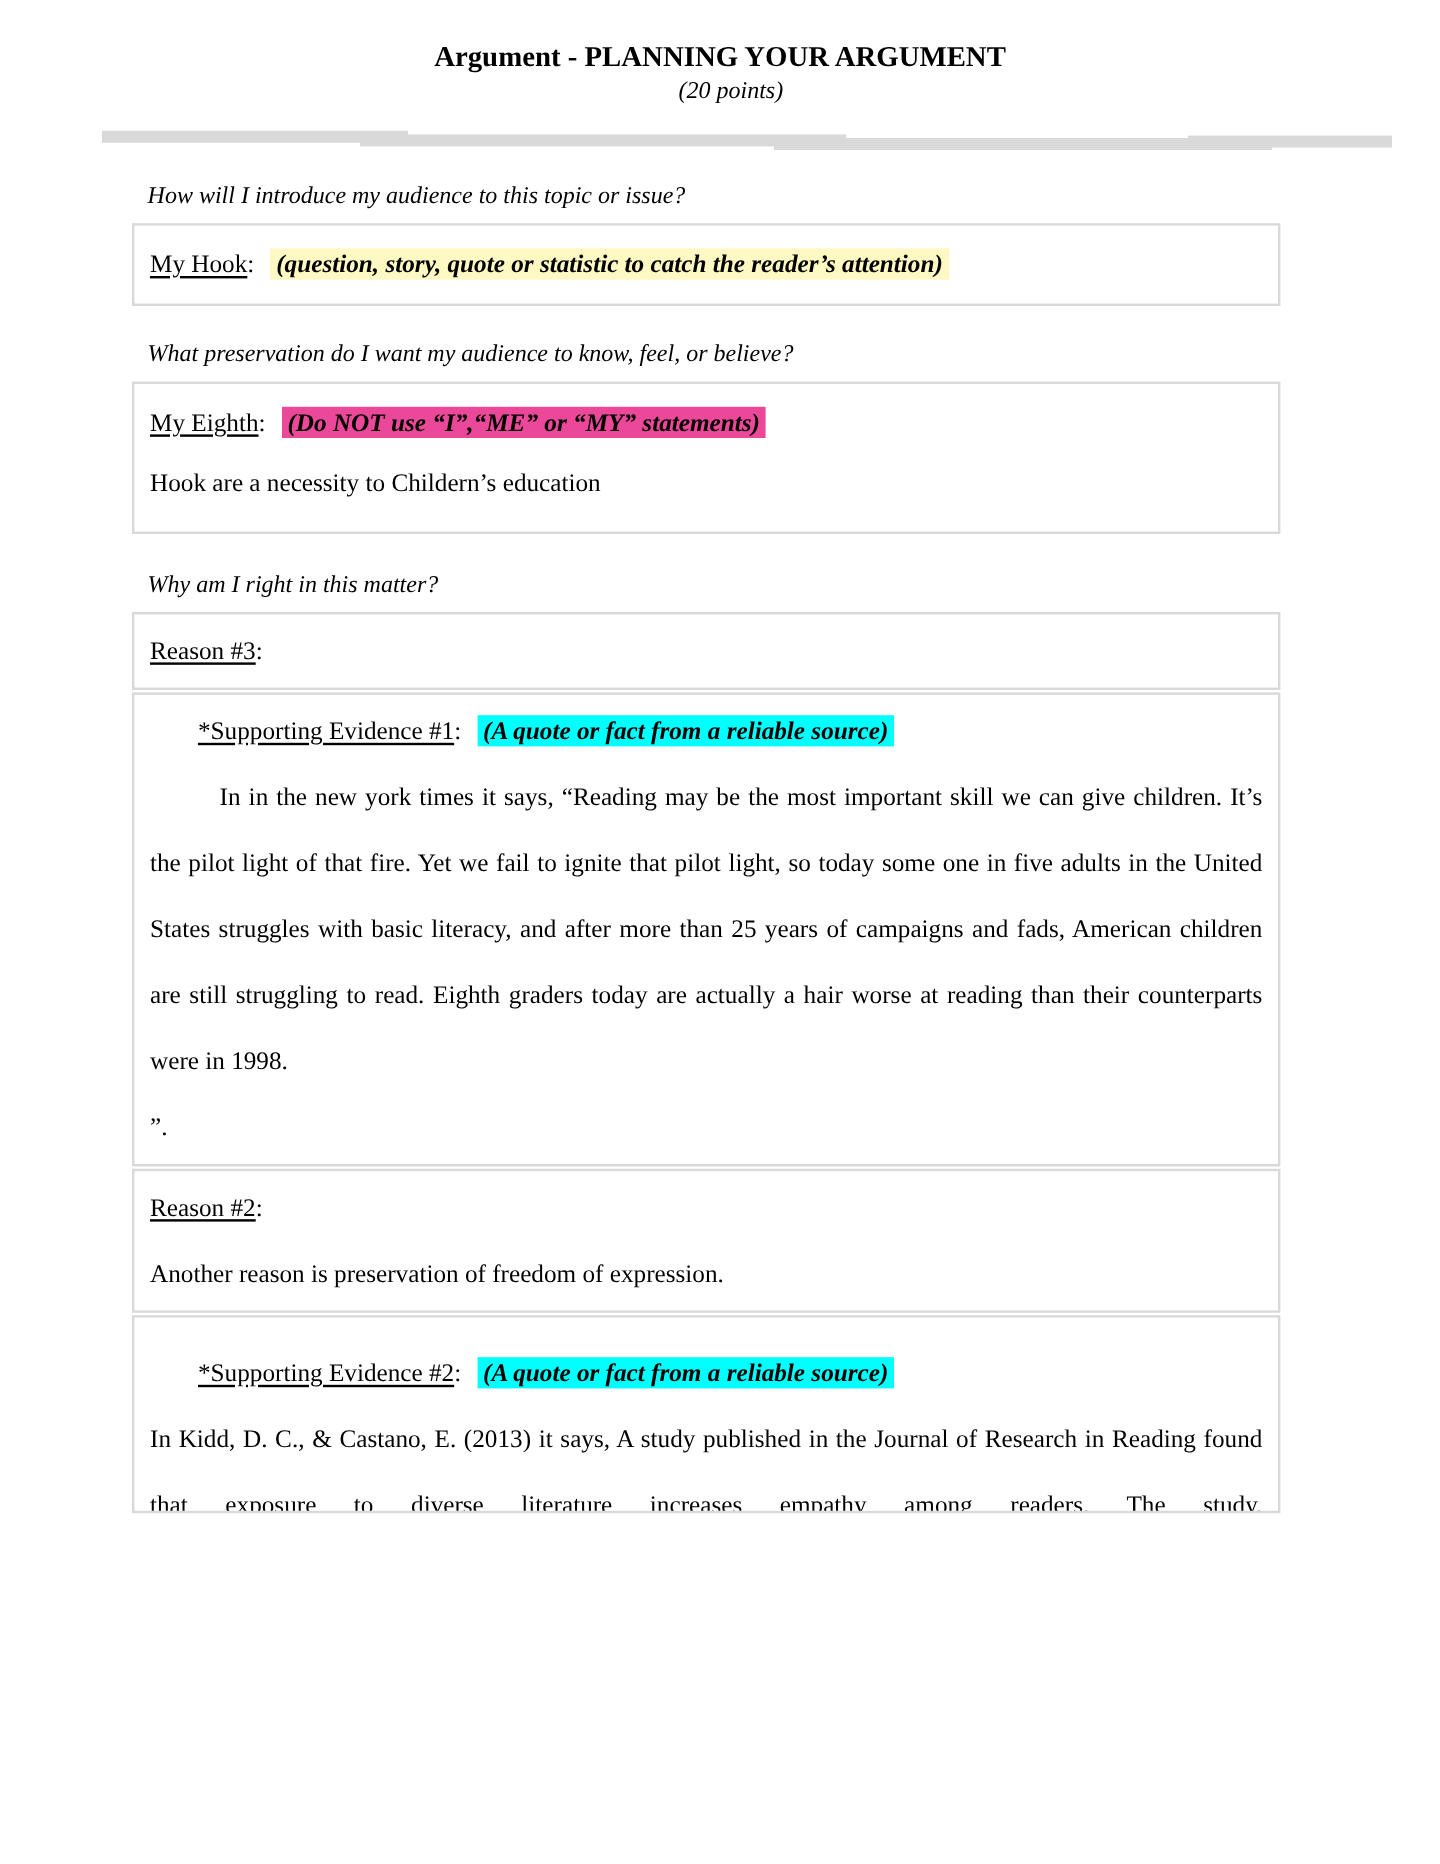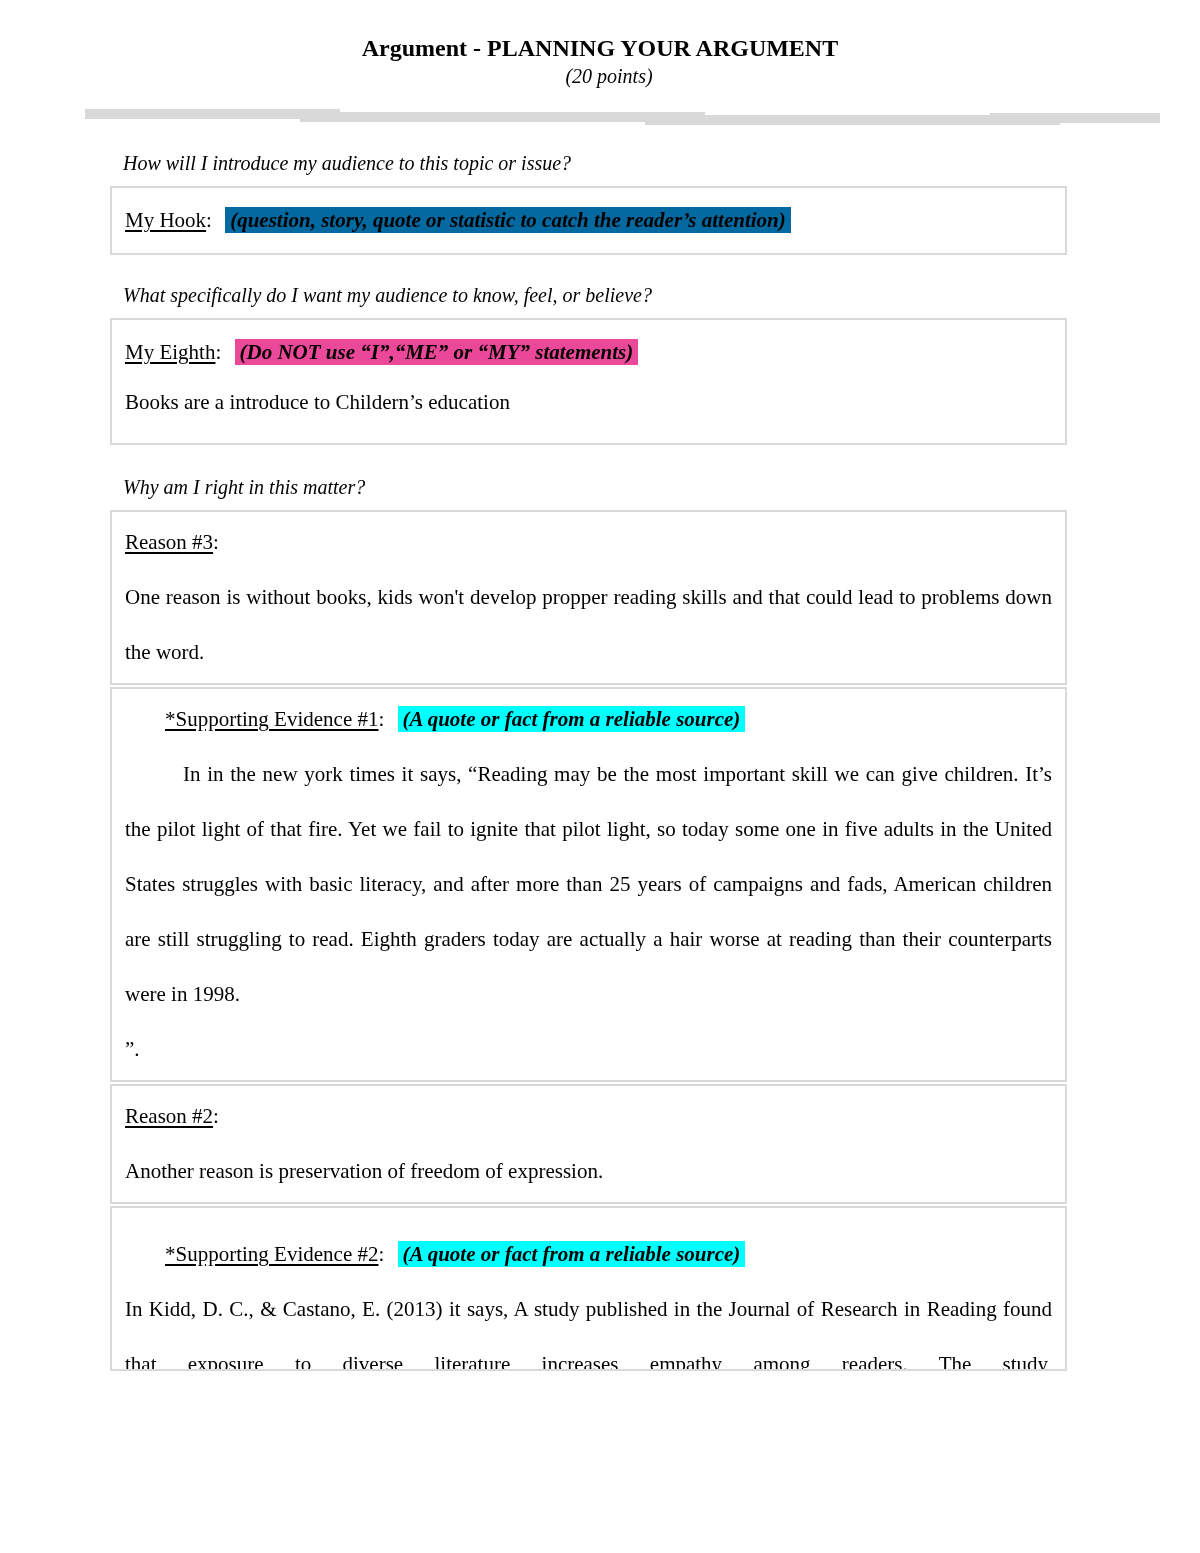--- a/index.html
+++ b/index.html
@@ -57,43 +57,42 @@
     <i class="s4"></i>
   </div>
 
   <div class="content">
 
     <div class="prompt p1">How will I introduce my audience to this topic or issue?</div>
 
     <div class="box simple">
       <div class="line">
         <span class="label">My Hook</span><span>:</span>
-        <span class="hint" style="background-color: #0369a1;">(question, story, quote or statistic to catch the reader’s attention)</span>
+        <span class="hint" style="background-color: #fef9c3;">(question, story, quote or statistic to catch the reader’s attention)</span>
       </div>
     </div>
 
-    <div class="prompt p2">What specifically do I want my audience to know, feel, or believe?</div>
+    <div class="prompt p2">What preservation do I want my audience to know, feel, or believe?</div>
 
     <div class="box simple claim-box">
       <div class="line">
         <span class="label">My Eighth</span><span>:</span>
         <span class="hint" style="background-color: #ec4899;">(Do NOT use “I”,“ME” or “MY” statements)</span>
       </div>
-      <div class="answer">Books are a introduce to Childern’s education</div>
+      <div class="answer">Hook are a necessity to Childern’s education</div>
     </div>
 
     <div class="prompt p3">Why am I right in this matter?</div>
 
     <div class="stack">
 
       <div class="box row">
         <div>
           <span class="label">Reason #3</span><span>:</span>
         </div>
-        <p class="justify">One reason is without books, kids won't develop propper reading skills and that could lead to problems down the word.</p>
       </div>
 
       <div class="box row">
         <div class="ev-head">
           <span class="label">*Supporting Evidence #1</span><span>:</span>
           <span class="hint" style="background-color: rgb(0, 255, 255);">(A quote or fact from a reliable source)</span>
         </div>
         <p class="justify qindent">In in the new york times it says, “Reading may be the most important skill we can give children. It’s the pilot light of that fire. Yet we fail to ignite that pilot light, so today some one in five adults in the United States struggles with basic literacy, and after more than 25 years of campaigns and fads, American children are still struggling to read. Eighth graders today are actually a hair worse at reading than their counterparts were in 1998.</p>
         <p>”.</p>
       </div>

